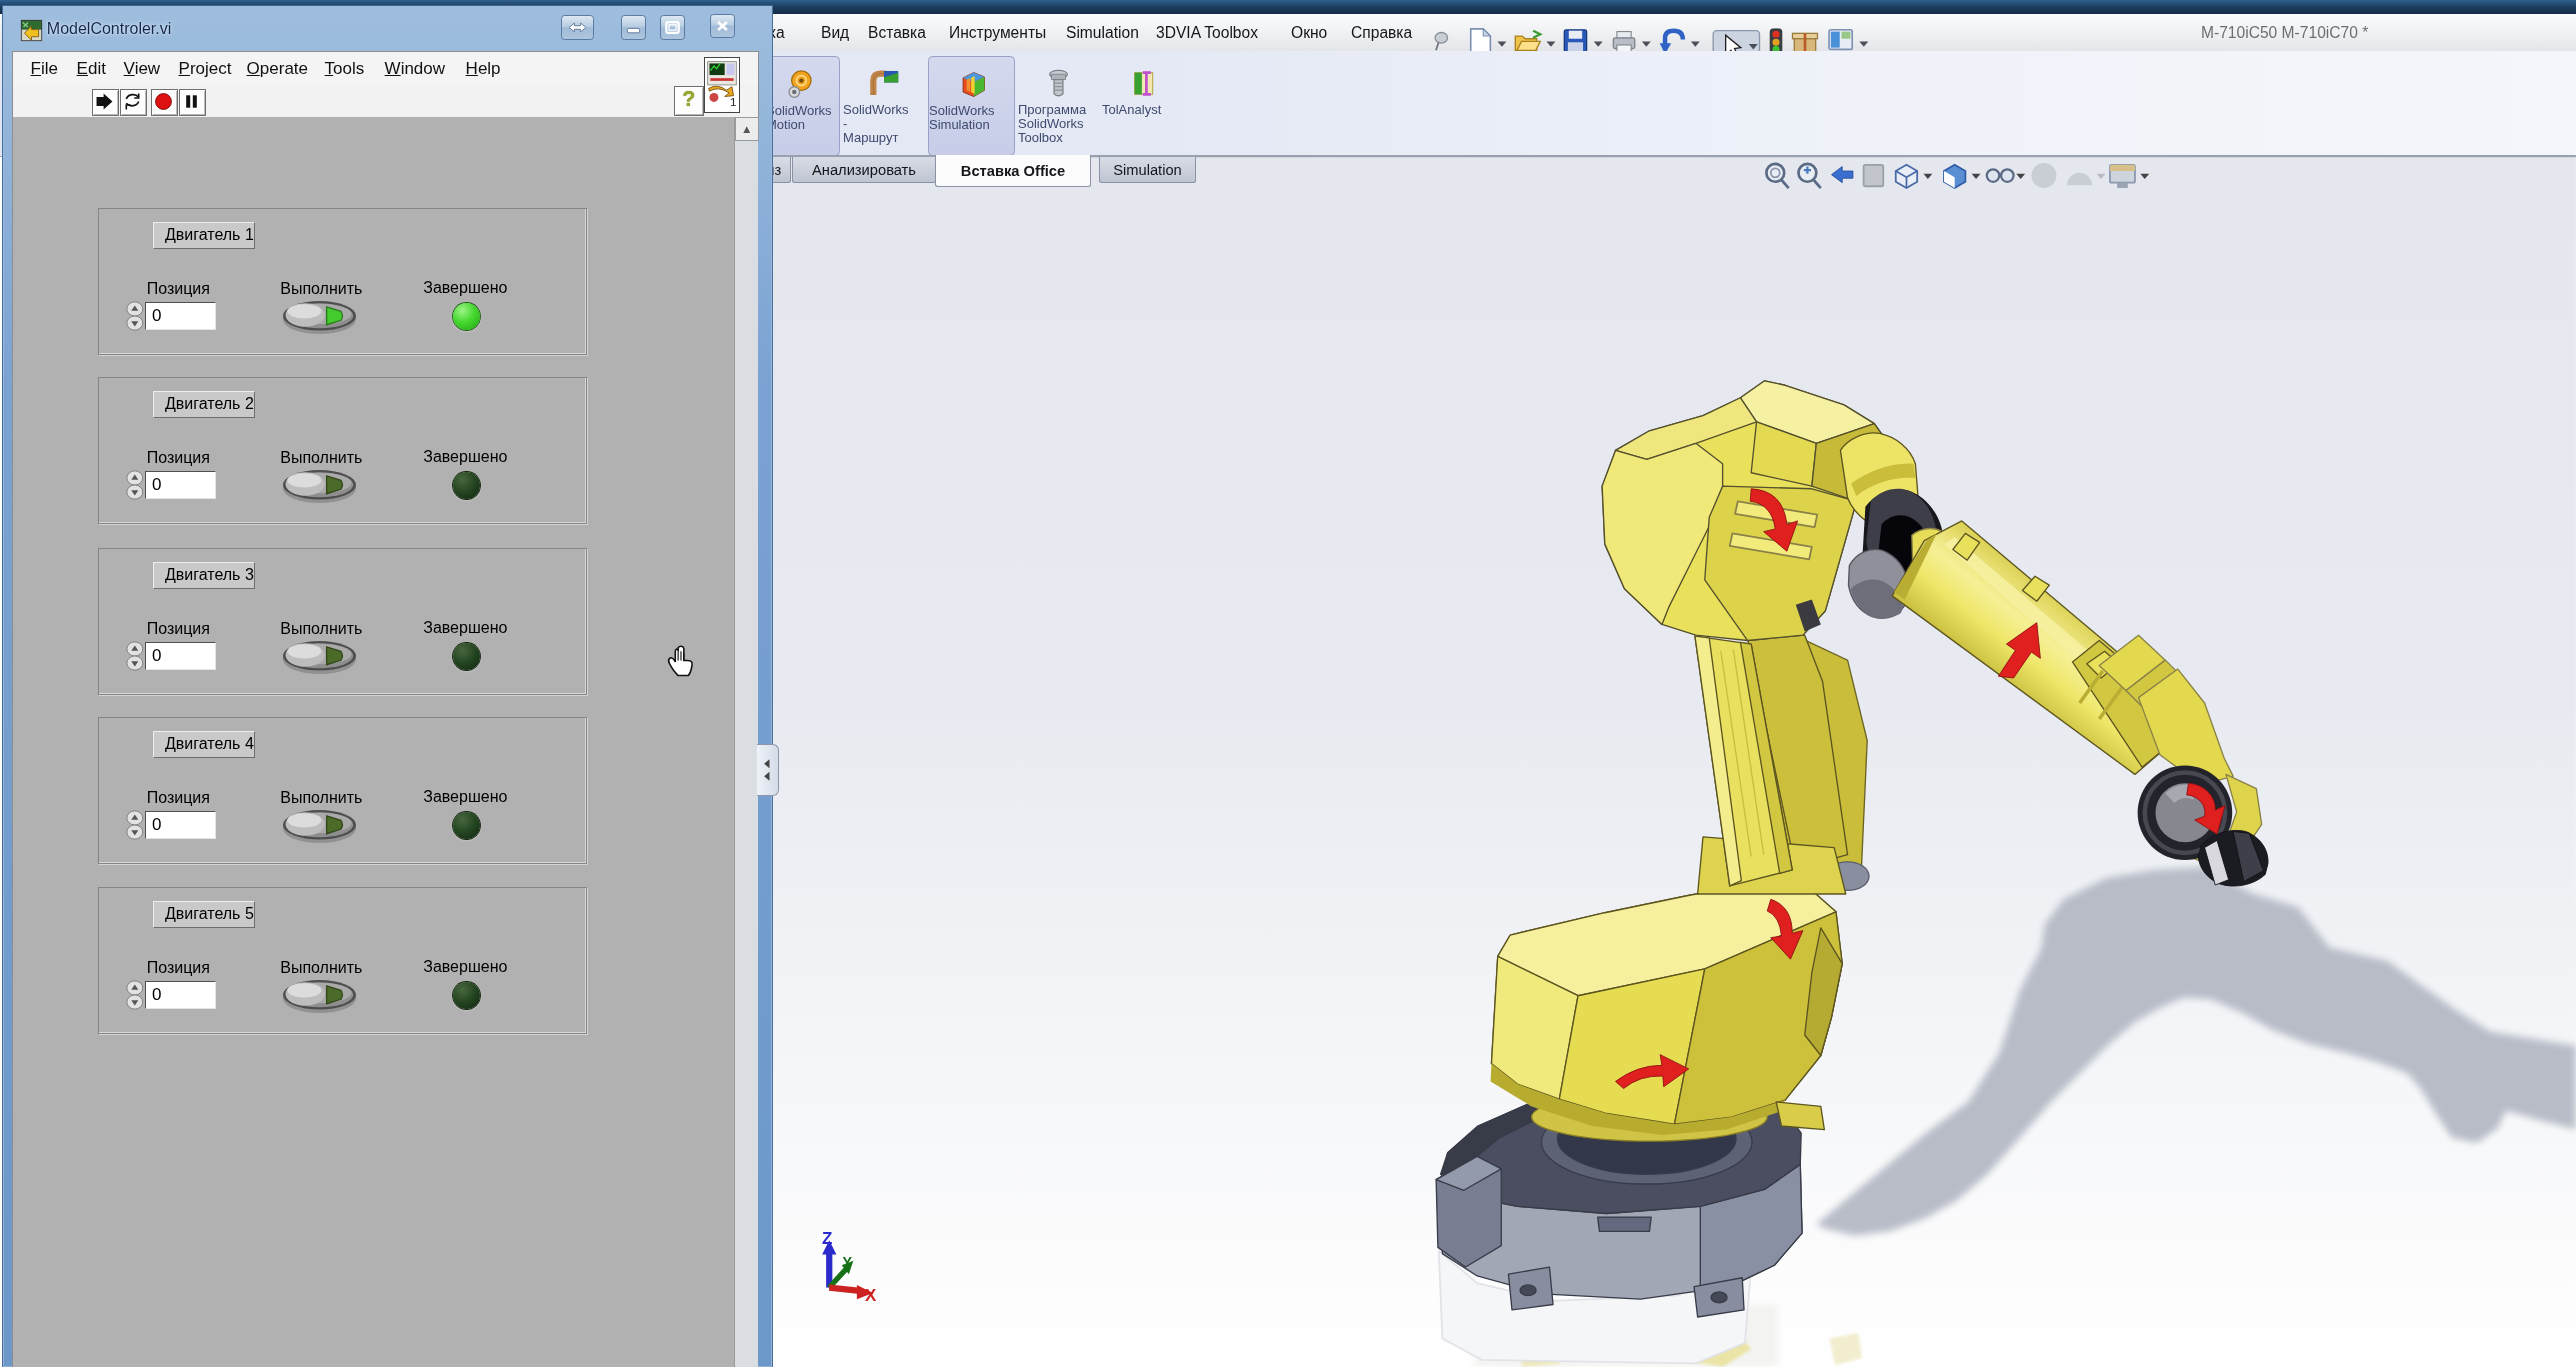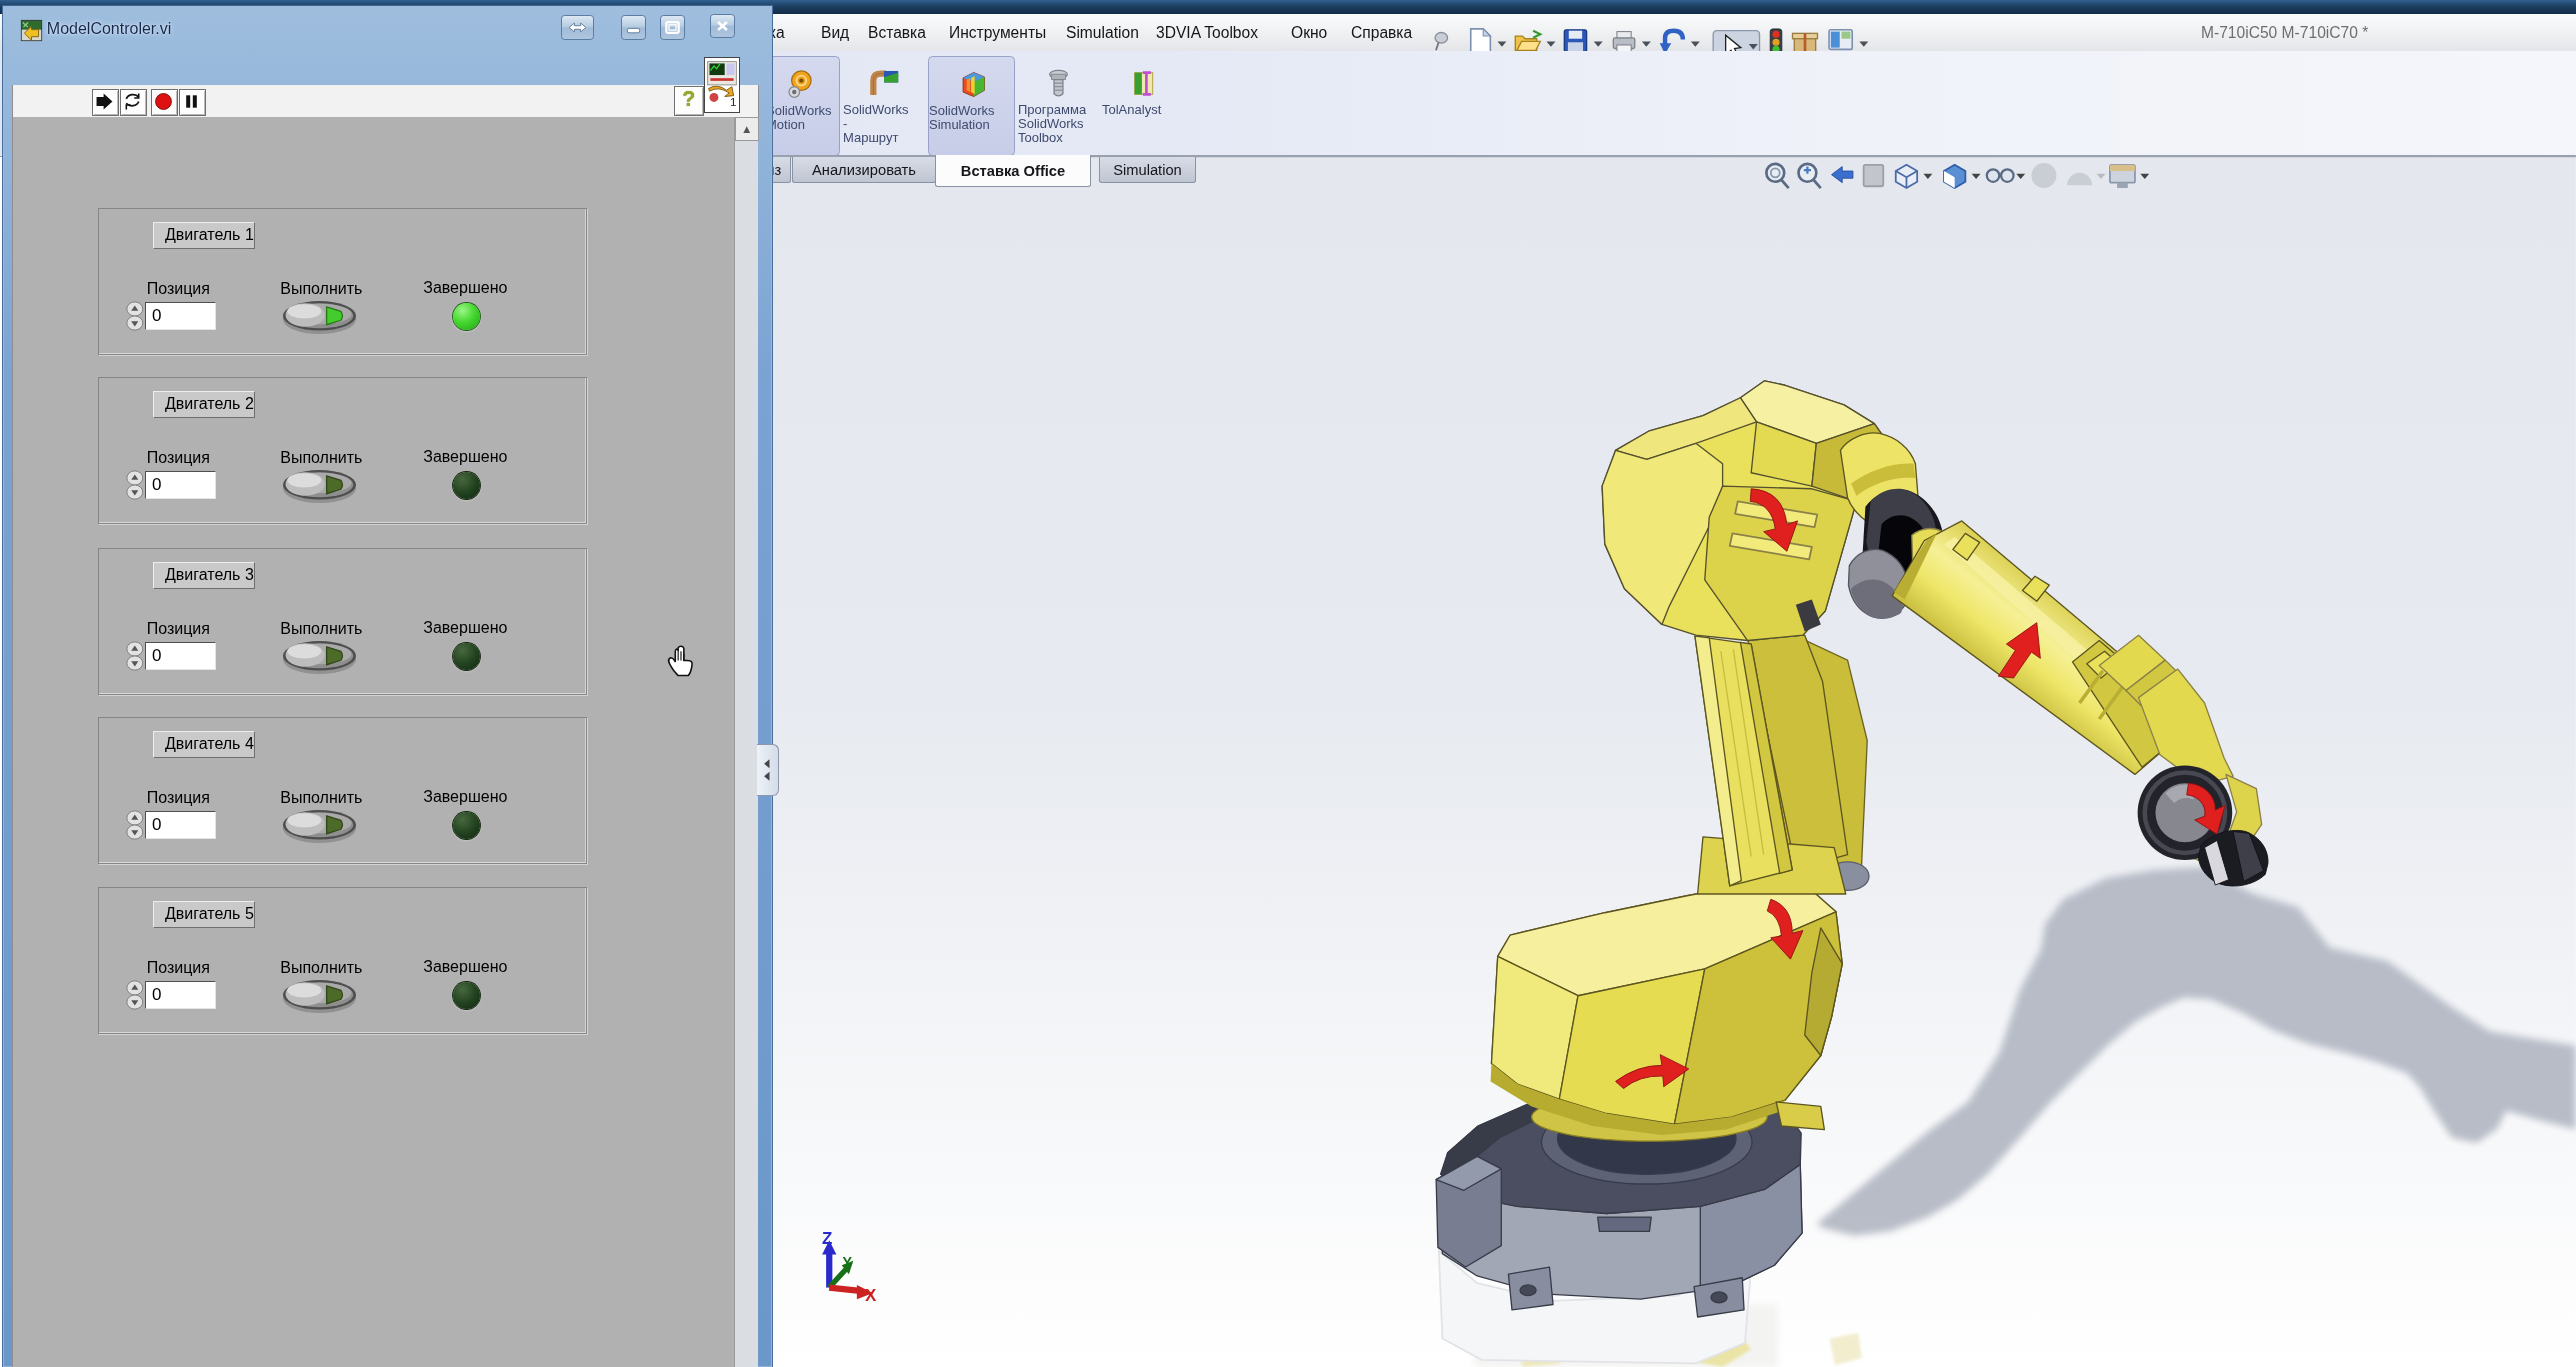--- a/index.html
+++ b/index.html
@@ -384,20 +384,30 @@
           <rect x="6" y="7" width="14" height="12" rx="2" fill="none" stroke="#fff" stroke-width="2.5"></rect>
           <rect x="9" y="10" width="8" height="6" fill="none" stroke="#fff" stroke-width="1.5"></rect>
         </svg>
 </div>
 <div class="capbtn" style="left:708px;top:9px;width:23px;height:22px">
  <svg width="23" height="22" viewBox="0 0 26 25">
           <path d="M8,8 L18,17 M18,8 L8,17" stroke="#fff" stroke-width="3"></path>
         </svg>
 </div>
 
+<div id="lvmenubar">
+ <span class="lvmi" style="left:18px"><u>F</u>ile</span>
+ <span class="lvmi" style="left:64px"><u>E</u>dit</span>
+ <span class="lvmi" style="left:111px"><u>V</u>iew</span>
+ <span class="lvmi" style="left:166px"><u>P</u>roject</span>
+ <span class="lvmi" style="left:234px"><u>O</u>perate</span>
+ <span class="lvmi" style="left:312px"><u>T</u>ools</span>
+ <span class="lvmi" style="left:372px"><u>W</u>indow</span>
+ <span class="lvmi" style="left:453px"><u>H</u>elp</span>
+</div>
 
 <div id="lvtoolbar">
  <div class="tbtn" style="left:79px">
   <svg width="23" height="23" viewBox="0 0 26 26">
             <path d="M4,8 h8 v-4 l10,9 l-10,9 v-4 h-8 Z" fill="#111"></path>
           </svg>
  </div>
  <div class="tbtn" style="left:107px">
   <svg width="23" height="23" viewBox="0 0 26 26">
             <g fill="none" stroke="#111" stroke-width="2">

